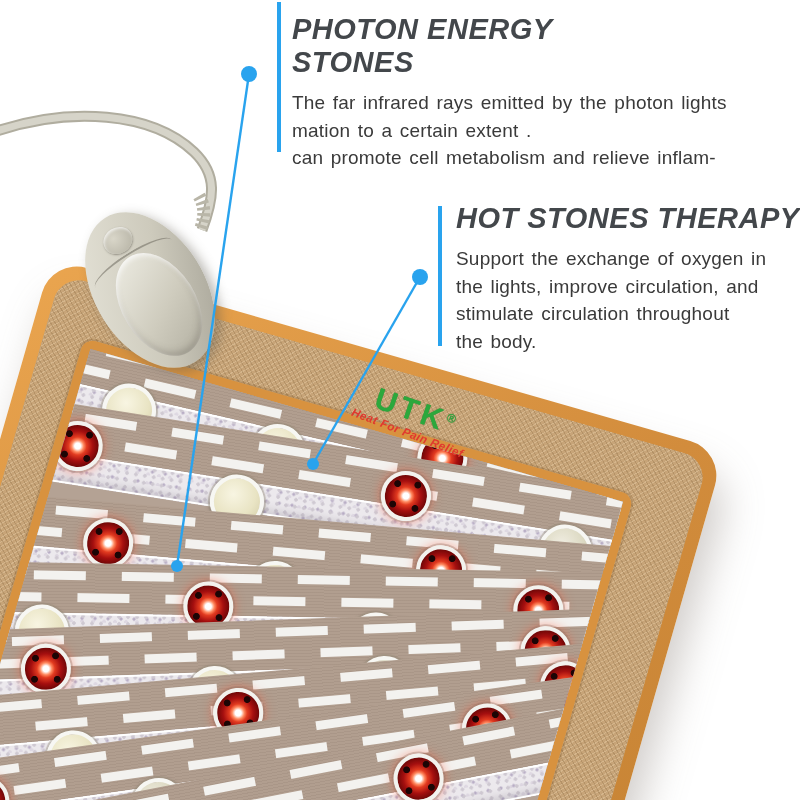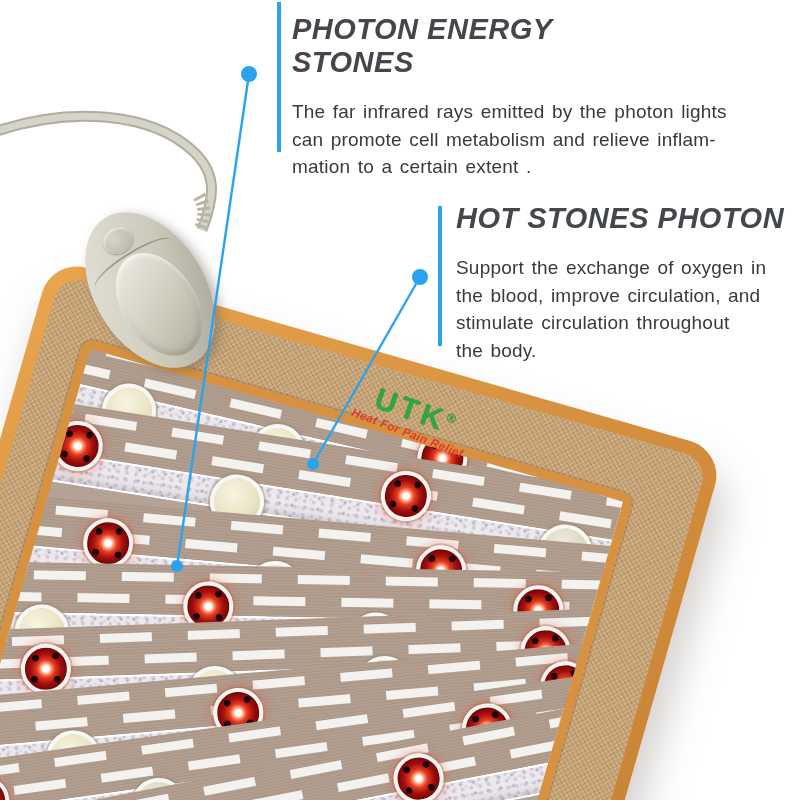--- a/index.html
+++ b/index.html
@@ -8,21 +8,21 @@
     background:#ffffff;
     font-family:"Liberation Sans","DejaVu Sans",sans-serif;
   }
 
   
   .note{position:absolute;}
   .note-title{
     font-weight:bold;font-style:italic;font-size:29px;line-height:33px;
     color:#43474b;letter-spacing:.5px;white-space:nowrap;
   }
-  .note-body{margin-top:19px;}
+  .note-body{margin-top:10px;}
   .note-body div{
     font-size:19px;line-height:27.5px;color:#3a3a3a;
     letter-spacing:.2px;word-spacing:2px;white-space:nowrap;
   }
   #note-photon{left:292px;top:13px;}
   #note-stones{left:456px;top:202px;}
 
   
   .mat{
     position:absolute;left:52px;top:258px;width:700px;height:780px;
@@ -225,28 +225,28 @@
       <line x1="420" y1="277" x2="313" y2="464" stroke="#29a3ee" stroke-width="2.4"></line>
       <circle cx="420" cy="277" r="8" fill="#29a3ee"></circle>
       <circle cx="313" cy="464" r="6" fill="#29a3ee"></circle>
     </svg>
 
   <div class="note" id="note-photon">
     <div class="note-title">PHOTON ENERGY</div>
     <div class="note-title">STONES</div>
     <div class="note-body">
       <div>The far infrared rays emitted by the photon lights</div>
+      <div>mation to a certain extent .</div>
       <div>can promote cell metabolism and relieve inflam-</div>
-      <div>mation to a certain extent .</div>
     </div>
   </div>
 
   <div class="note" id="note-stones">
-    <div class="note-title">HOT STONES PHOTON</div>
+    <div class="note-title">HOT STONES THERAPY</div>
     <div class="note-body">
       <div>Support the exchange of oxygen in</div>
-      <div>the blood, improve circulation, and</div>
+      <div>the lights, improve circulation, and</div>
       <div>stimulate circulation throughout</div>
       <div>the body.</div>
     </div>
   </div>
 
 </div>
 
 </body></html>

